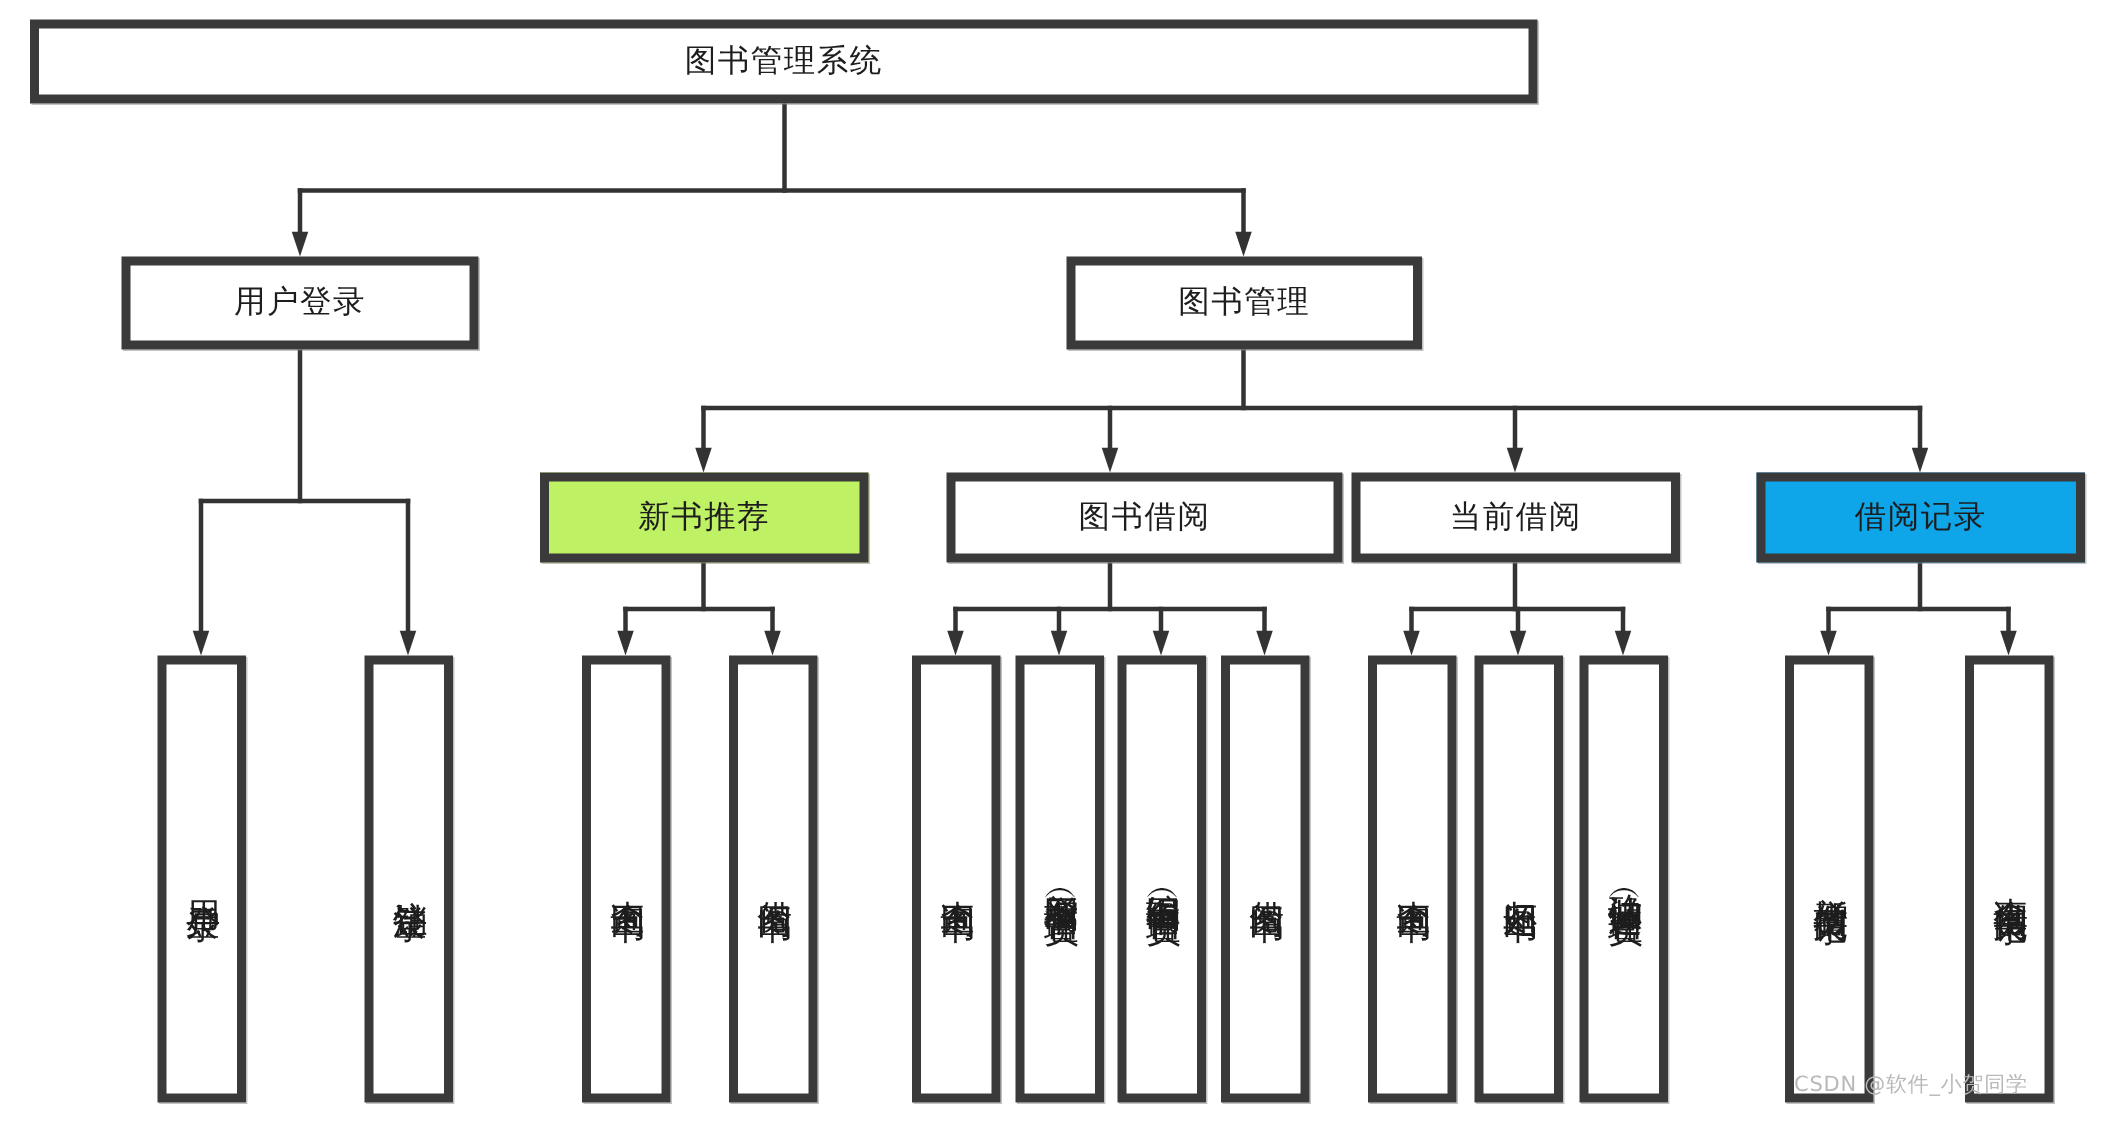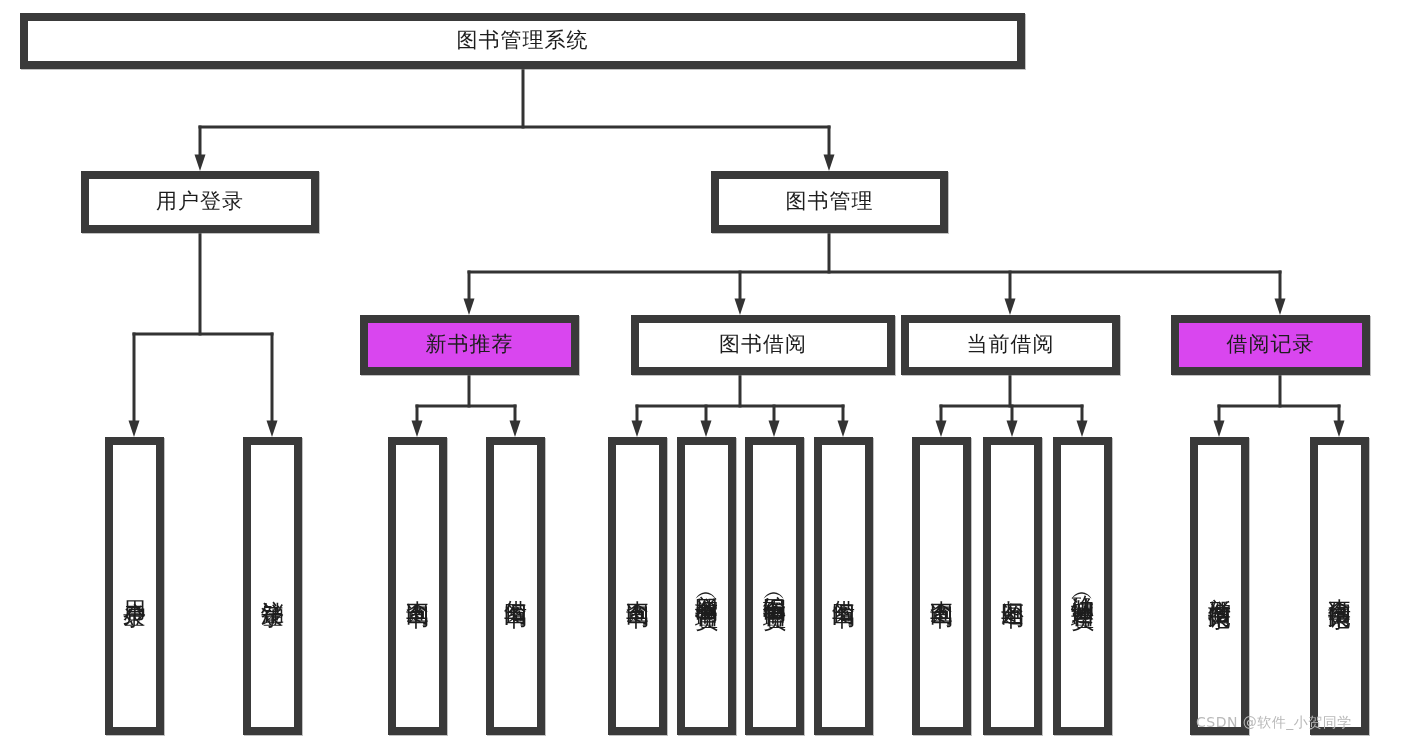--- a/index.html
+++ b/index.html
@@ -22,21 +22,21 @@
     position: absolute;
     left: 0;
     top: 0;
     width: 1405px;
     height: 747px;
     pointer-events: none;
   }
   .node {
     position: absolute;
     box-sizing: border-box;
-    border: 8px solid #0f766e;
+    border: 6px solid #0f766e;
     background: #ffffff;
     display: flex;
     align-items: center;
     justify-content: center;
     color: #1d1d1d;
     box-shadow: 1px 1px 0 rgba(120,120,120,0.45);
   }
   .node-h .node-label {
     font-size: 21px;
     line-height: 1.2;
@@ -128,30 +128,30 @@
   <div id="node-layer">
       <div class="node node-h" style="left: 20px; top: 13px; width: 1005px; height: 56px; border-color: rgb(58, 58, 58); background: rgb(255, 255, 255);">
         <span class="node-label" style="color: rgb(29, 29, 29);">图书管理系统</span>
       </div>
       <div class="node node-h" style="left: 81px; top: 171px; width: 238px; height: 62px; border-color: rgb(58, 58, 58); background: rgb(255, 255, 255);">
         <span class="node-label" style="color: rgb(29, 29, 29);">用户登录</span>
       </div>
       <div class="node node-h" style="left: 711px; top: 171px; width: 237px; height: 62px; border-color: rgb(58, 58, 58); background: rgb(255, 255, 255);">
         <span class="node-label" style="color: rgb(29, 29, 29);">图书管理</span>
       </div>
-      <div class="node node-h" style="left: 360px; top: 315px; width: 219px; height: 60px; border-color: rgb(58, 58, 58); background: #d946ef;">
+      <div class="node node-h" style="left: 360px; top: 315px; width: 219px; height: 60px; border-color: rgb(58, 58, 58); background: #bef264;">
         <span class="node-label" style="color: rgb(29, 29, 29);">新书推荐</span>
       </div>
       <div class="node node-h" style="left: 631px; top: 315px; width: 264px; height: 60px; border-color: rgb(58, 58, 58); background: rgb(255, 255, 255);">
         <span class="node-label" style="color: rgb(29, 29, 29);">图书借阅</span>
       </div>
       <div class="node node-h" style="left: 901px; top: 315px; width: 219px; height: 60px; border-color: rgb(58, 58, 58); background: rgb(255, 255, 255);">
         <span class="node-label" style="color: rgb(29, 29, 29); text-align: right;">当前借阅</span>
       </div>
-      <div class="node node-h" style="left: 1171px; top: 315px; width: 199px; height: 60px; border-color: rgb(58, 58, 58); background: #d946ef;">
+      <div class="node node-h" style="left: 1171px; top: 315px; width: 219px; height: 60px; border-color: rgb(58, 58, 58); background: #0ea5e9;">
         <span class="node-label" style="color: rgb(29, 29, 29);">借阅记录</span>
       </div>
       <div class="node node-v" style="left: 105px; top: 437px; width: 59px; height: 298px; border-color: rgb(58, 58, 58); background: rgb(255, 255, 255);">
         <span class="node-label" style="color: rgb(29, 29, 29);">用户登录</span>
       </div>
       <div class="node node-v" style="left: 243px; top: 437px; width: 59px; height: 298px; border-color: rgb(58, 58, 58); background: rgb(255, 255, 255);">
         <span class="node-label" style="color: rgb(29, 29, 29);">注销登录</span>
       </div>
       <div class="node node-v" style="left: 388px; top: 437px; width: 59px; height: 298px; border-color: rgb(58, 58, 58); background: rgb(255, 255, 255);">
         <span class="node-label" style="color: rgb(29, 29, 29);">查询图书</span>

